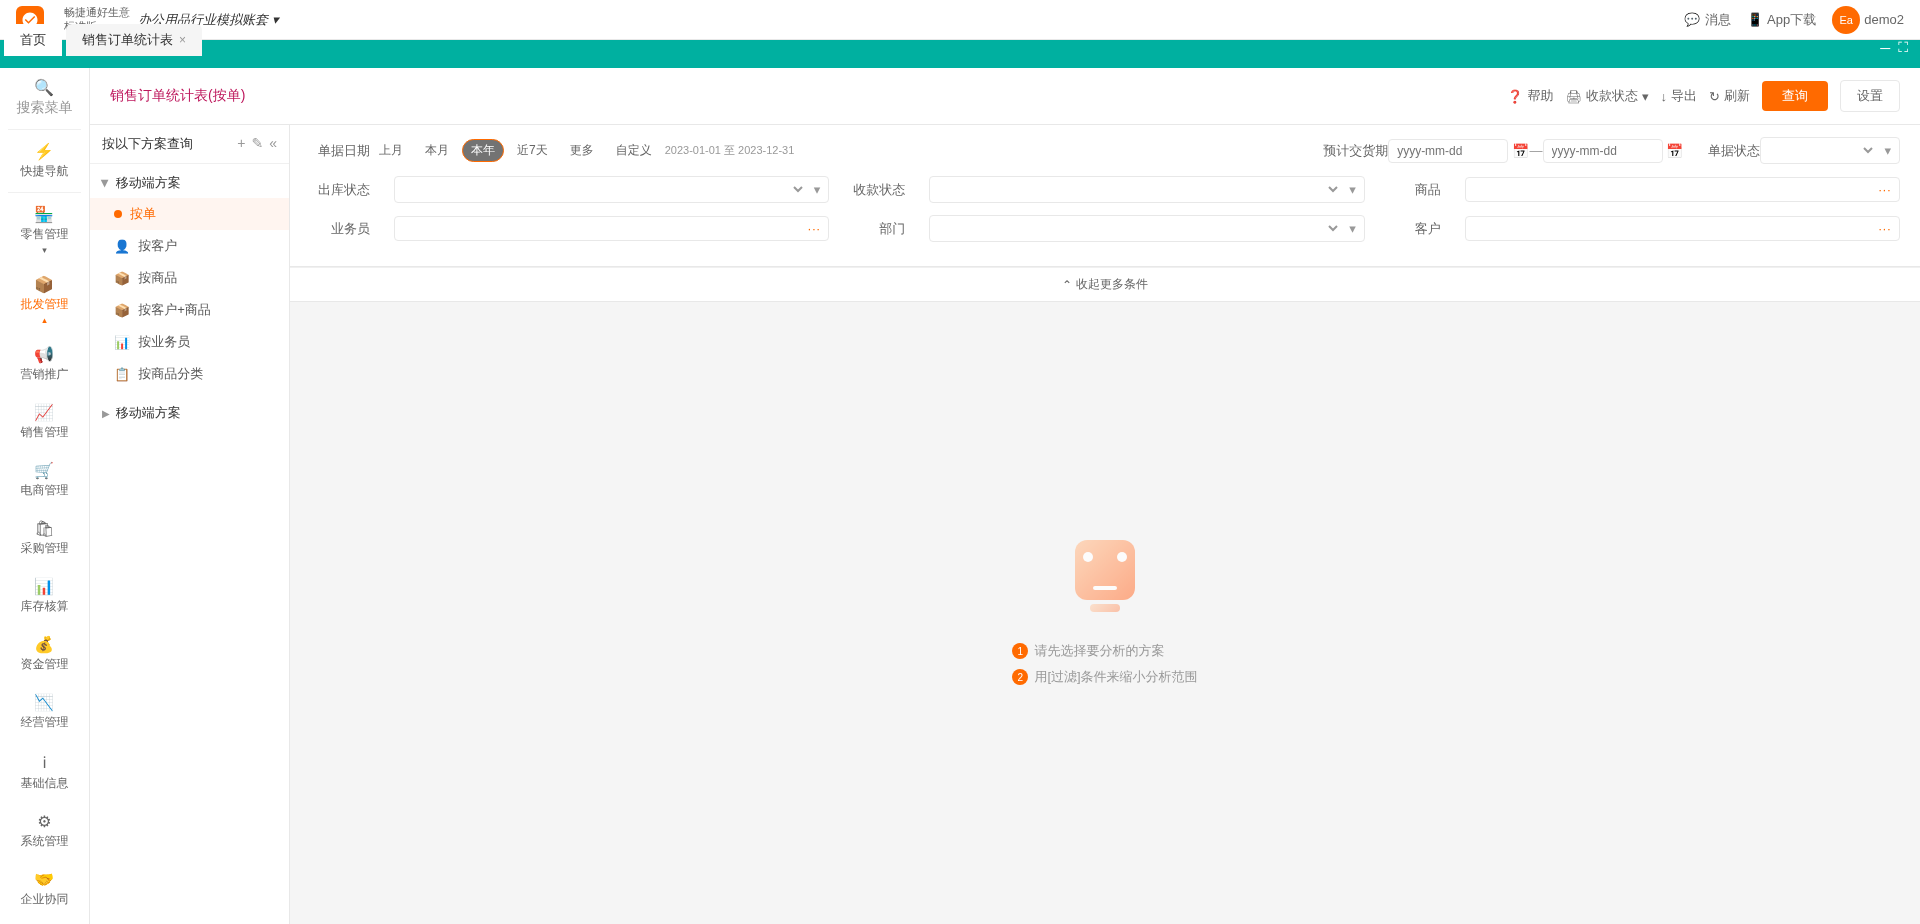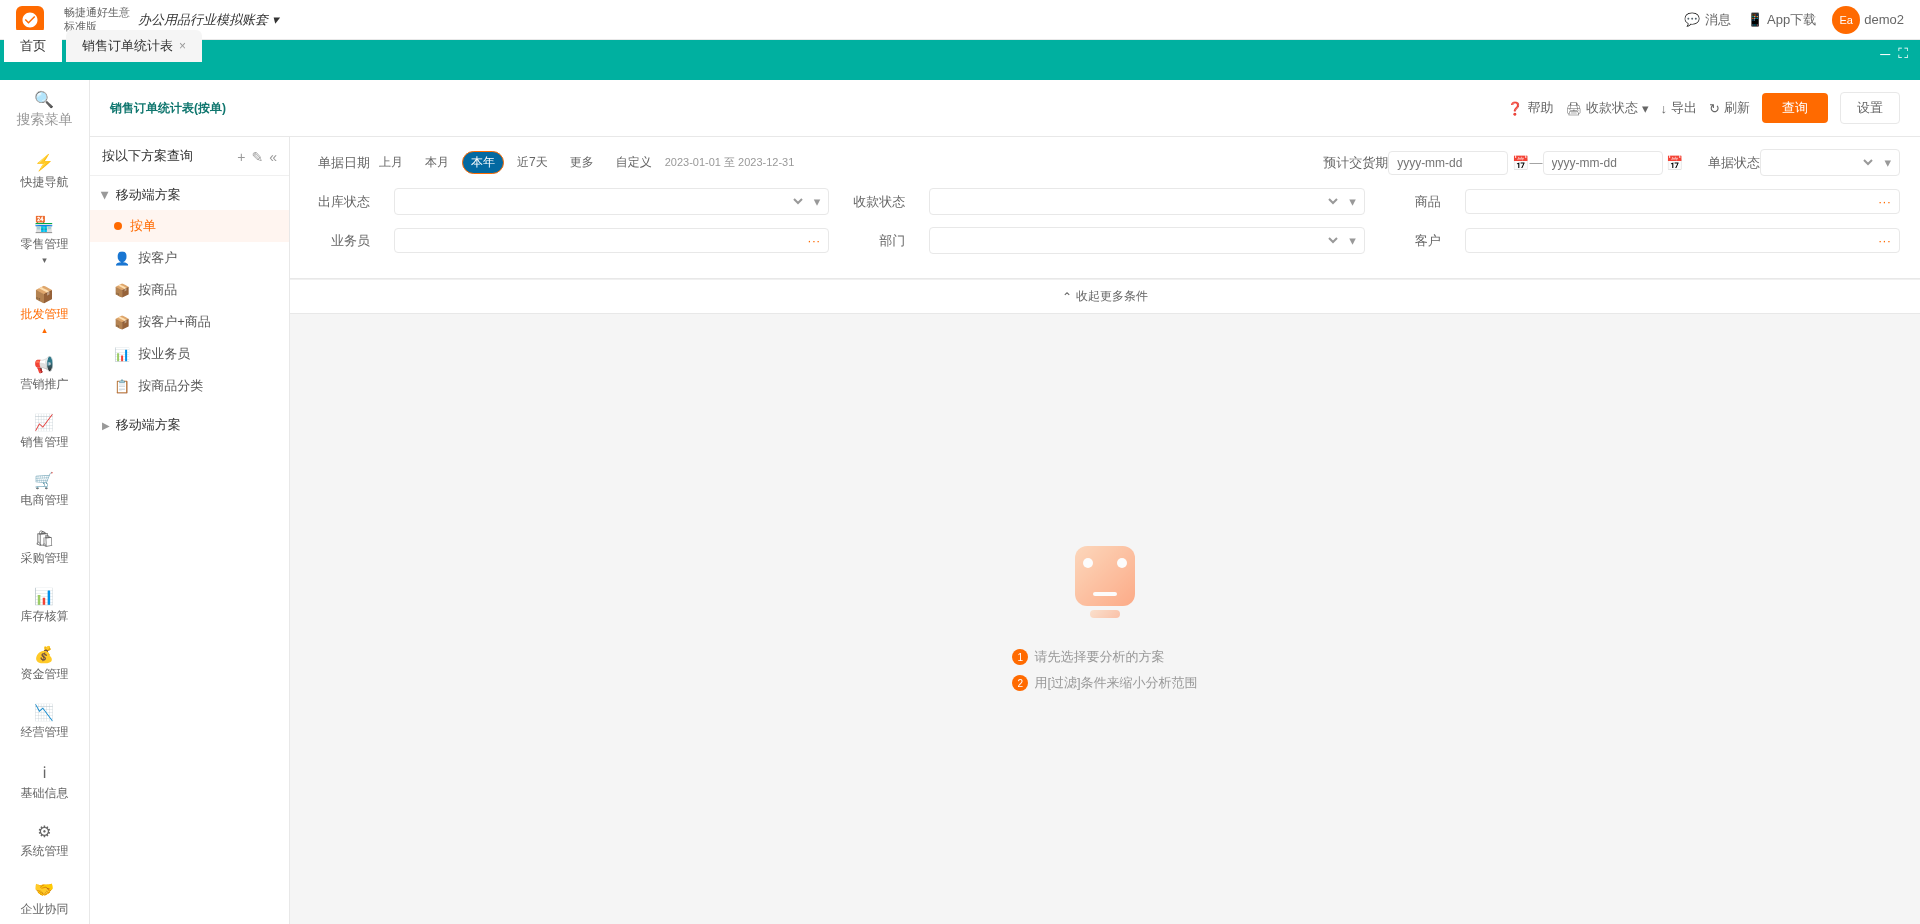--- a/index.html
+++ b/index.html
@@ -11,21 +11,21 @@
     .logo-area { display: flex; align-items: center; gap: 20px; }
     .logo-icon { width: 28px; height: 28px; background: #ff6a00; border-radius: 6px; display: flex; align-items: center; justify-content: center; }
     .logo-icon svg { width: 18px; height: 18px; fill: white; }
     .logo-text { font-size: 11px; color: #666; line-height: 1.2; }
     .company-selector { display: flex; align-items: center; gap: 4px; font-size: 13px; color: #333; cursor: pointer; font-style: italic; }
     .top-bar-right { display: flex; align-items: center; gap: 16px; }
     .top-bar-btn { display: flex; align-items: center; gap: 4px; cursor: pointer; color: #666; font-size: 13px; }
     .avatar { width: 28px; height: 28px; border-radius: 50%; background: #ff6a00; display: flex; align-items: center; justify-content: center; color: white; font-size: 11px; overflow: hidden; }
 
     
-    .nav-tabs { height: 40px; background: #00b0a0; display: flex; align-items: flex-end; padding: 0 0 18px 0; flex-shrink: 0; }
+    .nav-tabs { height: 28px; background: #00b0a0; display: flex; align-items: flex-end; padding: 0 0 12px 0; flex-shrink: 0; }
     .nav-tab { height: 32px; padding: 0 16px; display: flex; align-items: center; gap: 6px; cursor: pointer; font-size: 13px; border-radius: 6px 6px 0 0; margin-left: 4px; }
     .nav-tab.home { background: #fff; color: #333; }
     .nav-tab.active { background: #f5f5f5; color: #333; }
     .nav-tab-close { color: #999; font-size: 12px; cursor: pointer; }
     .nav-tab-actions { margin-left: auto; display: flex; align-items: center; gap: 8px; padding-right: 12px; color: white; font-size: 16px; cursor: pointer; }
 
     
     .main-layout { display: flex; flex: 1; overflow: hidden; }
 
     
@@ -33,50 +33,50 @@
     .sidebar-item { display: flex; flex-direction: column; align-items: center; padding: 10px 4px; cursor: pointer; font-size: 12px; color: #666; gap: 2px; }
     .sidebar-item.active { color: #ff6a00; }
     .sidebar-item-icon { font-size: 16px; }
     .sidebar-divider { height: 1px; background: #f0f0f0; margin: 2px 8px; }
 
     
     .content-area { flex: 1; display: flex; flex-direction: column; overflow: hidden; background: #f5f5f5; }
 
     
     .page-header { background: #fff; padding: 12px 20px 0 20px; border-bottom: 1px solid #e8e8e8; display: flex; align-items: center; justify-content: space-between; flex-shrink: 0; }
-    .page-title { font-size: 12px; font-weight: 700; color: #0f766e; padding-bottom: 12px; }
+    .page-title { font-size: 14px; font-weight: 400; color: #be185d; padding-bottom: 12px; }
     .page-actions { display: flex; align-items: center; gap: 12px; padding-bottom: 12px; }
     .page-action-btn { display: flex; align-items: center; gap: 4px; cursor: pointer; color: #666; font-size: 13px; }
     .query-btn { background: #ff6a00; color: white; border: none; padding: 6px 20px; border-radius: 4px; cursor: pointer; font-size: 13px; }
     .setting-btn { background: #fff; color: #666; border: 1px solid #e8e8e8; padding: 6px 16px; border-radius: 4px; cursor: pointer; font-size: 13px; }
     .filter-row { display: flex; align-items: center; gap: 16px; margin-bottom: 12px; flex-wrap: wrap; }
     .filter-group { display: flex; align-items: center; gap: 0; }
     .filter-label { color: #666; font-size: 13px; white-space: nowrap; min-width: 60px; text-align: right; }
     .date-shortcuts { display: flex; gap: 4px; }
     .date-btn { padding: 2px 8px; border-radius: 4px; cursor: pointer; font-size: 12px; border: 1px solid transparent; color: #666; }
-    .date-btn.active { background: #0369a1; color: white; border-color: #ff6a00; border-radius: 12px; }
+    .date-btn.active { background: #737373; color: white; border-color: #ff6a00; border-radius: 12px; }
     .date-input-wrap { display: flex; align-items: center; gap: 4px; }
     .date-input { border: 1px solid #e8e8e8; border-radius: 4px; padding: 4px 8px; font-size: 12px; color: #999; width: 120px; outline: none; }
     .date-sep { color: #999; }
     .date-icon { color: #ff6a00; font-size: 14px; cursor: pointer; }
     .filter-col { display: flex; align-items: center; gap: 24px; flex: 1; }
     .status-select-wrap { display: flex; align-items: center; border: 1px solid #e8e8e8; border-radius: 4px; background: #fff; flex: 1; }
     .status-select-wrap select { border: none; background: transparent; padding: 4px 8px; font-size: 13px; outline: none; flex: 1; color: #999; cursor: pointer; }
     .status-select-wrap .drop-icon { padding: 0 8px; color: #999; cursor: pointer; }
     .goods-input-wrap { display: flex; align-items: center; border: 1px solid #e8e8e8; border-radius: 4px; background: #fff; flex: 1; }
     .goods-input-wrap input { border: none; background: transparent; padding: 4px 8px; font-size: 13px; outline: none; flex: 1; }
     .goods-input-wrap .more-icon { padding: 0 8px; color: #ff6a00; cursor: pointer; }
 
     .collapse-bar { display: flex; justify-content: center; padding: 8px; background: #fff; border-top: 1px solid #f0f0f0; cursor: pointer; }
     .collapse-btn { display: flex; align-items: center; gap: 4px; color: #666; font-size: 12px; }
 
     
     .scheme-layout { display: flex; flex: 1; overflow: hidden; }
     .scheme-panel { width: 200px; background: #fff; border-right: 1px solid #e8e8e8; flex-shrink: 0; overflow-y: auto; }
-    .scheme-panel-header { display: flex; align-items: flex-end; justify-content: space-between; padding: 10px 12px; border-bottom: 1px solid #f0f0f0; }
+    .scheme-panel-header { display: flex; align-items: flex-start; justify-content: space-between; padding: 10px 12px; border-bottom: 1px solid #f0f0f0; }
     .scheme-panel-title { font-size: 13px; color: #333; }
     .scheme-panel-actions { display: flex; gap: 6px; }
     .scheme-panel-action { color: #999; cursor: pointer; font-size: 14px; }
     .scheme-group { padding: 4px 0; }
     .scheme-group-header { display: flex; align-items: center; gap: 6px; padding: 6px 12px; cursor: pointer; font-size: 13px; color: #333; }
     .scheme-group-arrow { font-size: 10px; color: #999; transition: transform 0.2s; }
     .scheme-group-arrow.expanded { transform: rotate(90deg); }
     .scheme-item { display: flex; align-items: center; gap: 8px; padding: 7px 12px 7px 24px; cursor: pointer; font-size: 13px; color: #555; }
     .scheme-item.active { background: #fff5f0; color: #ff6a00; }
     .scheme-item-text { flex: 1; }

